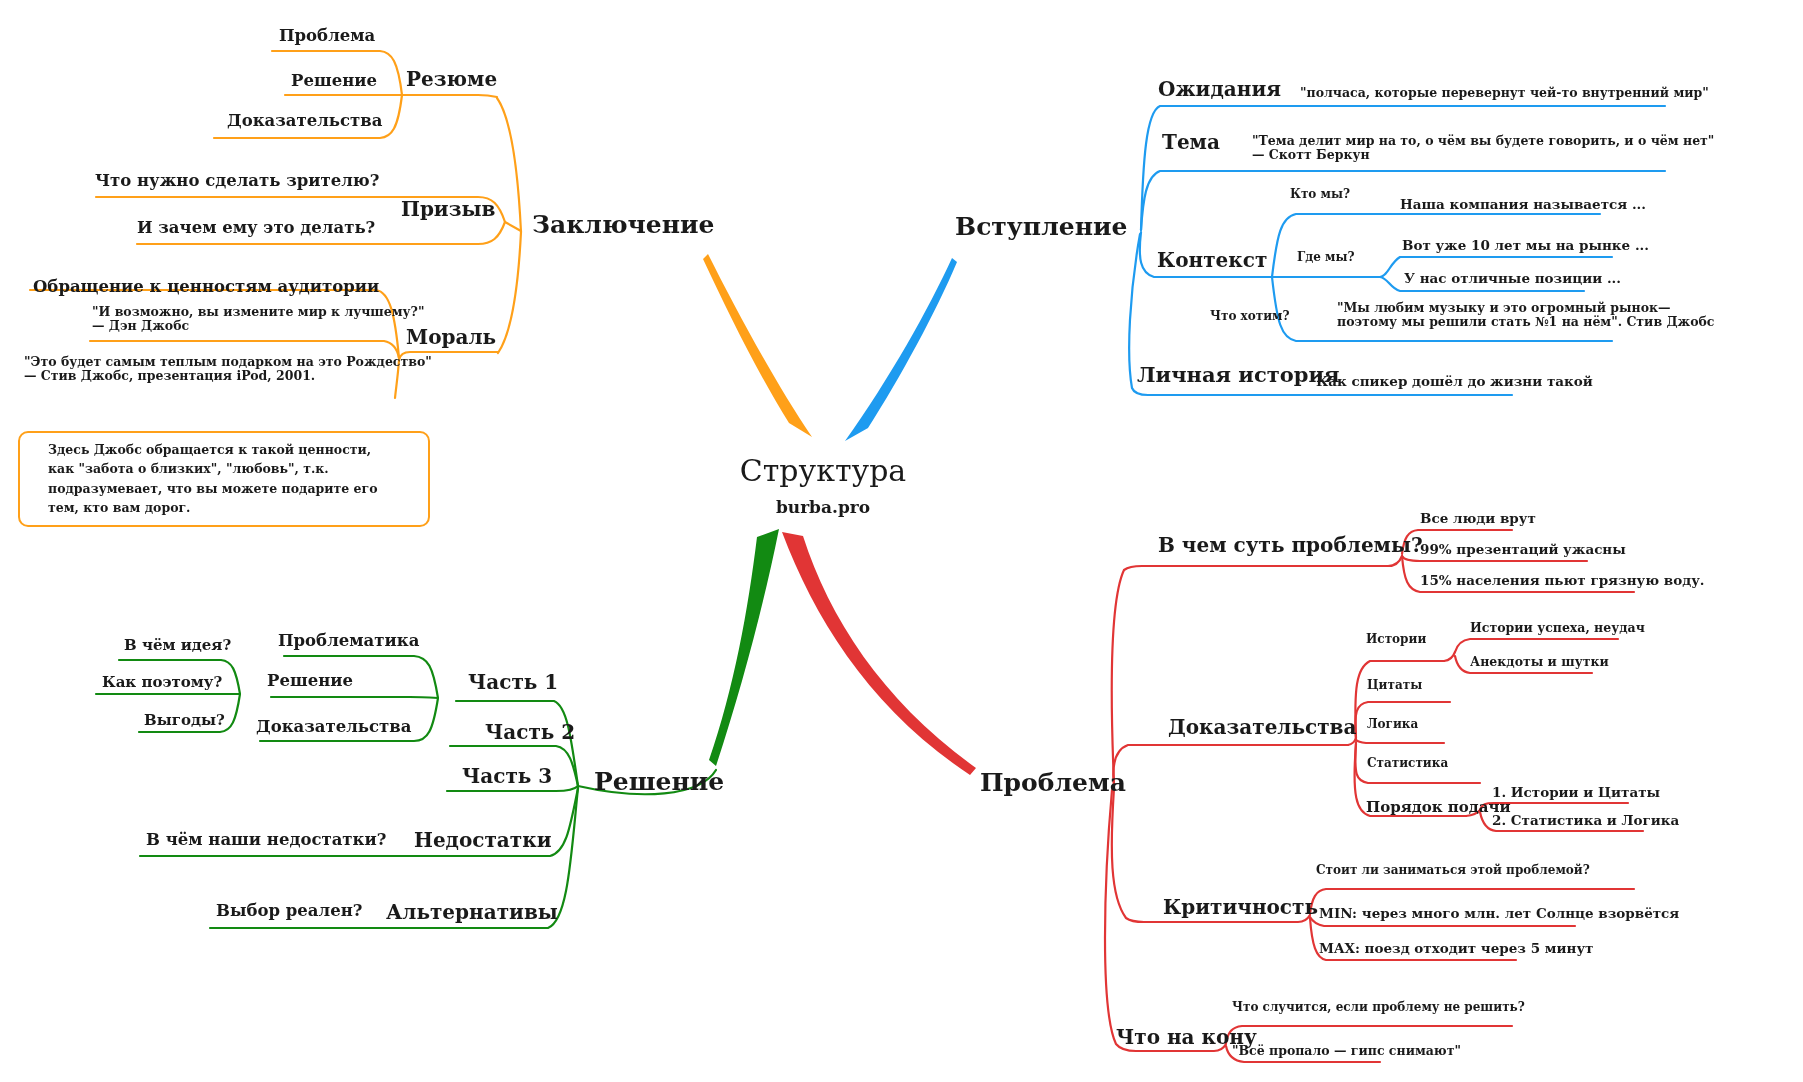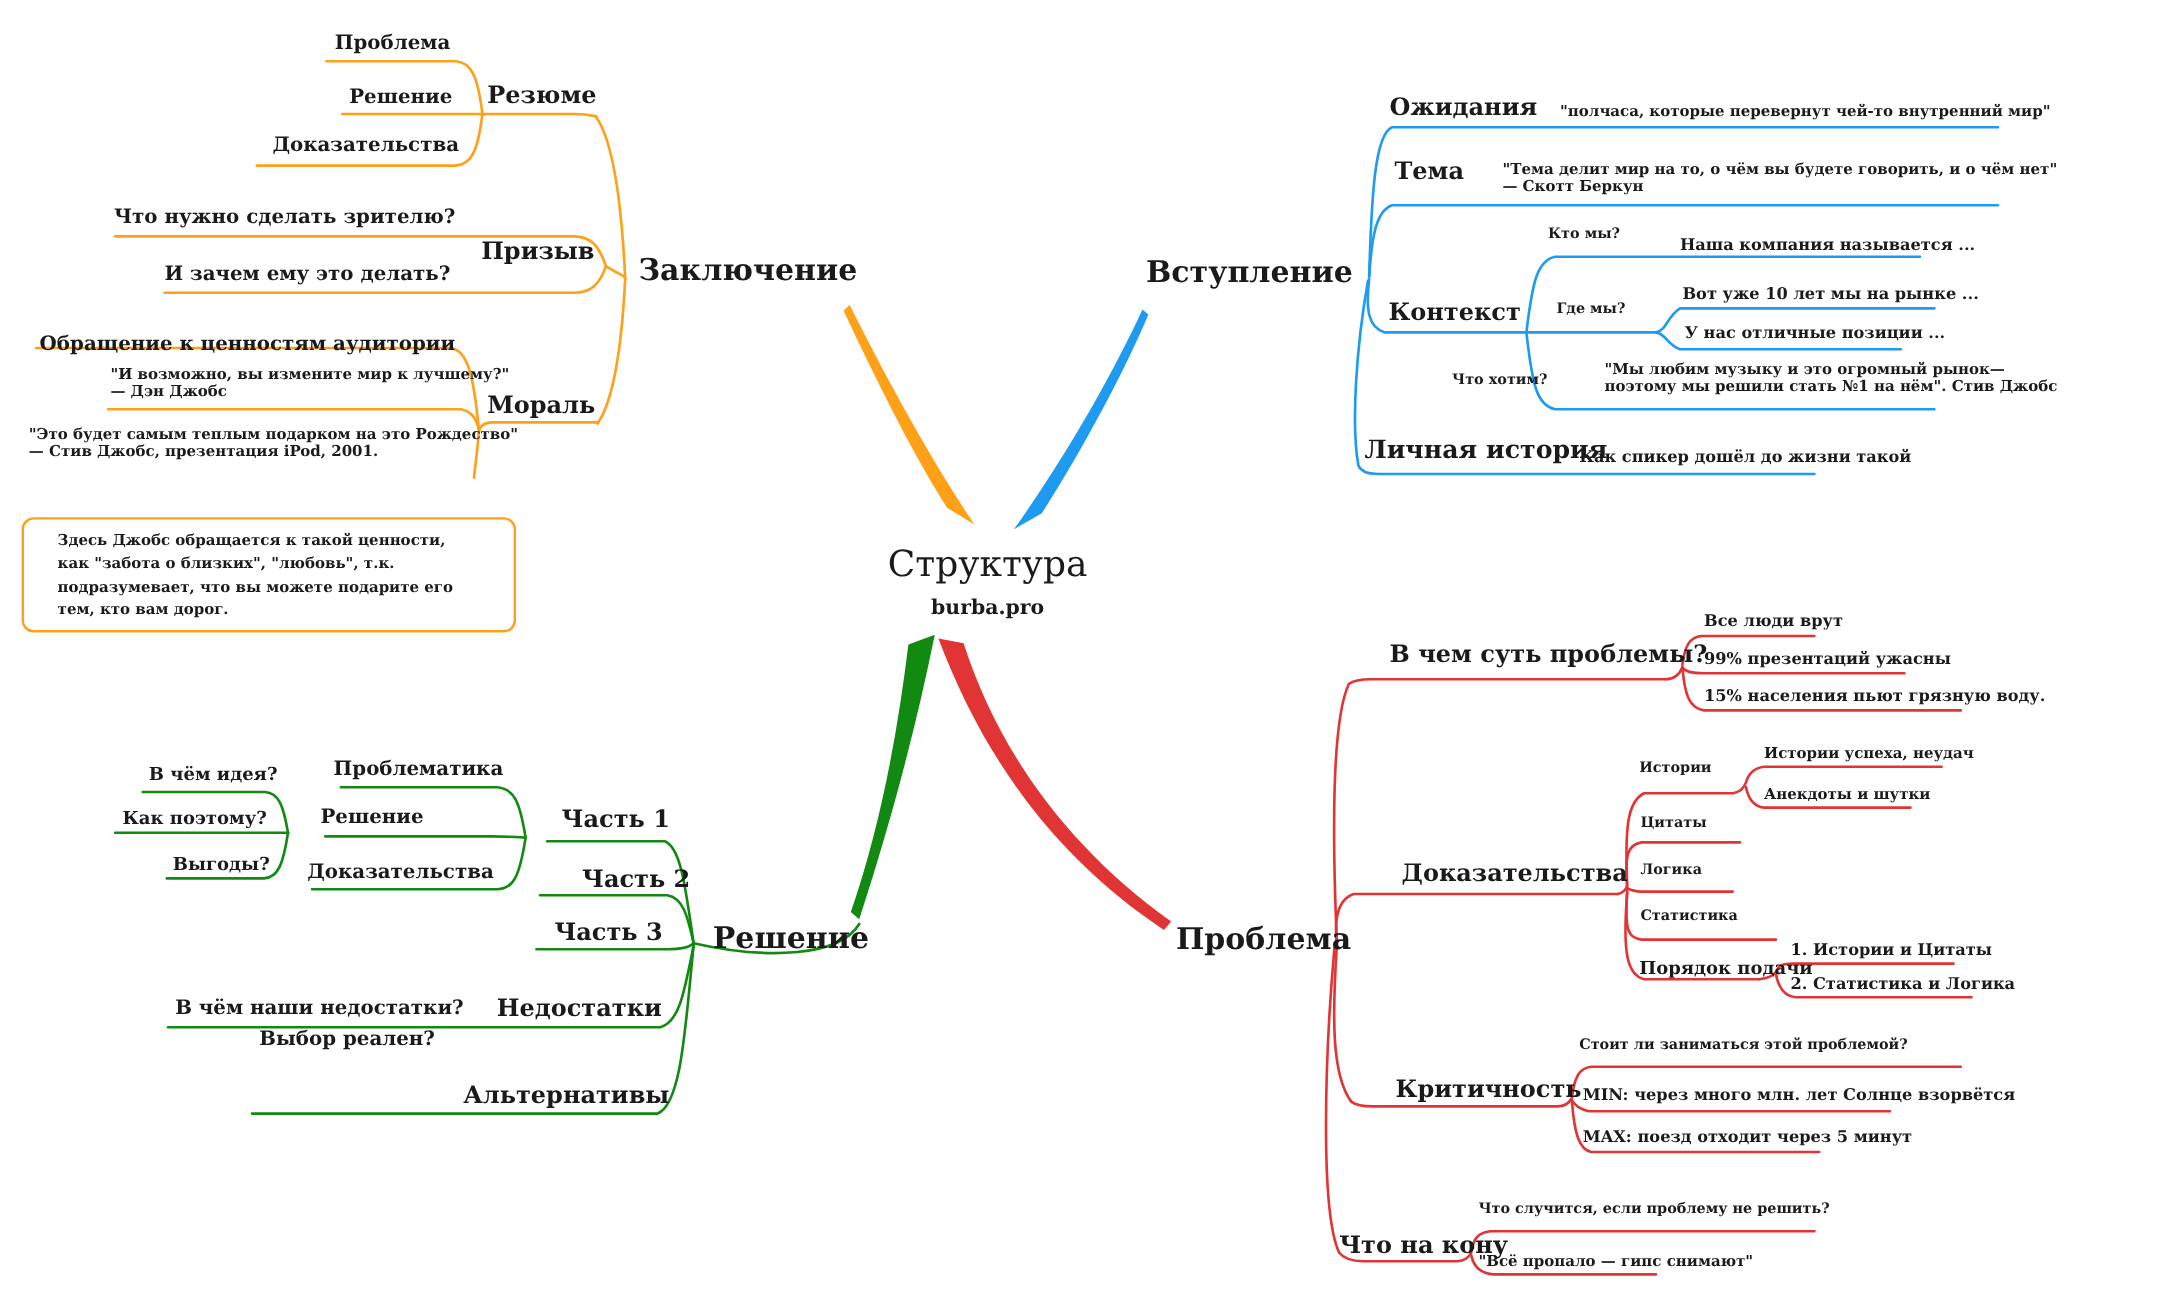--- a/index.html
+++ b/index.html
@@ -165,21 +165,21 @@
   <div class="n t21" style="left:462px;top:765px;">Часть 3</div>
   <div class="n t17" style="left:278px;top:632px;">Проблематика</div>
   <div class="n t17" style="left:267px;top:672px;">Решение</div>
   <div class="n t17" style="left:256px;top:718px;">Доказательства</div>
   <div class="n t15" style="left:124px;top:637px;">В чём идея?</div>
   <div class="n t15" style="left:102px;top:674px;">Как поэтому?</div>
   <div class="n t15" style="left:144px;top:712px;">Выгоды?</div>
   <div class="n t21" style="left:414px;top:829px;">Недостатки</div>
   <div class="n t17" style="left:146px;top:831px;">В чём наши недостатки?</div>
   <div class="n t21" style="left:386px;top:901px;">Альтернативы</div>
-  <div class="n t17" style="left:216px;top:857px;text-align:center;">Выбор реален?</div>
+  <div class="n t17" style="left:216px;top:902px;text-align:center;">Выбор реален?</div>
 
   <div class="n t26" style="left:532px;top:211px;">Заключение</div>
   <div class="n t21" style="left:406px;top:68px;">Резюме</div>
   <div class="n t17" style="left:279px;top:27px;">Проблема</div>
   <div class="n t17" style="left:291px;top:72px;">Решение</div>
   <div class="n t17" style="left:227px;top:112px;">Доказательства</div>
   <div class="n t21" style="left:401px;top:198px;">Призыв</div>
   <div class="n t17" style="left:95px;top:172px;">Что нужно сделать зрителю?</div>
   <div class="n t17" style="left:137px;top:219px;">И зачем ему это делать?</div>
   <div class="n t21" style="left:406px;top:326px;">Мораль</div>

